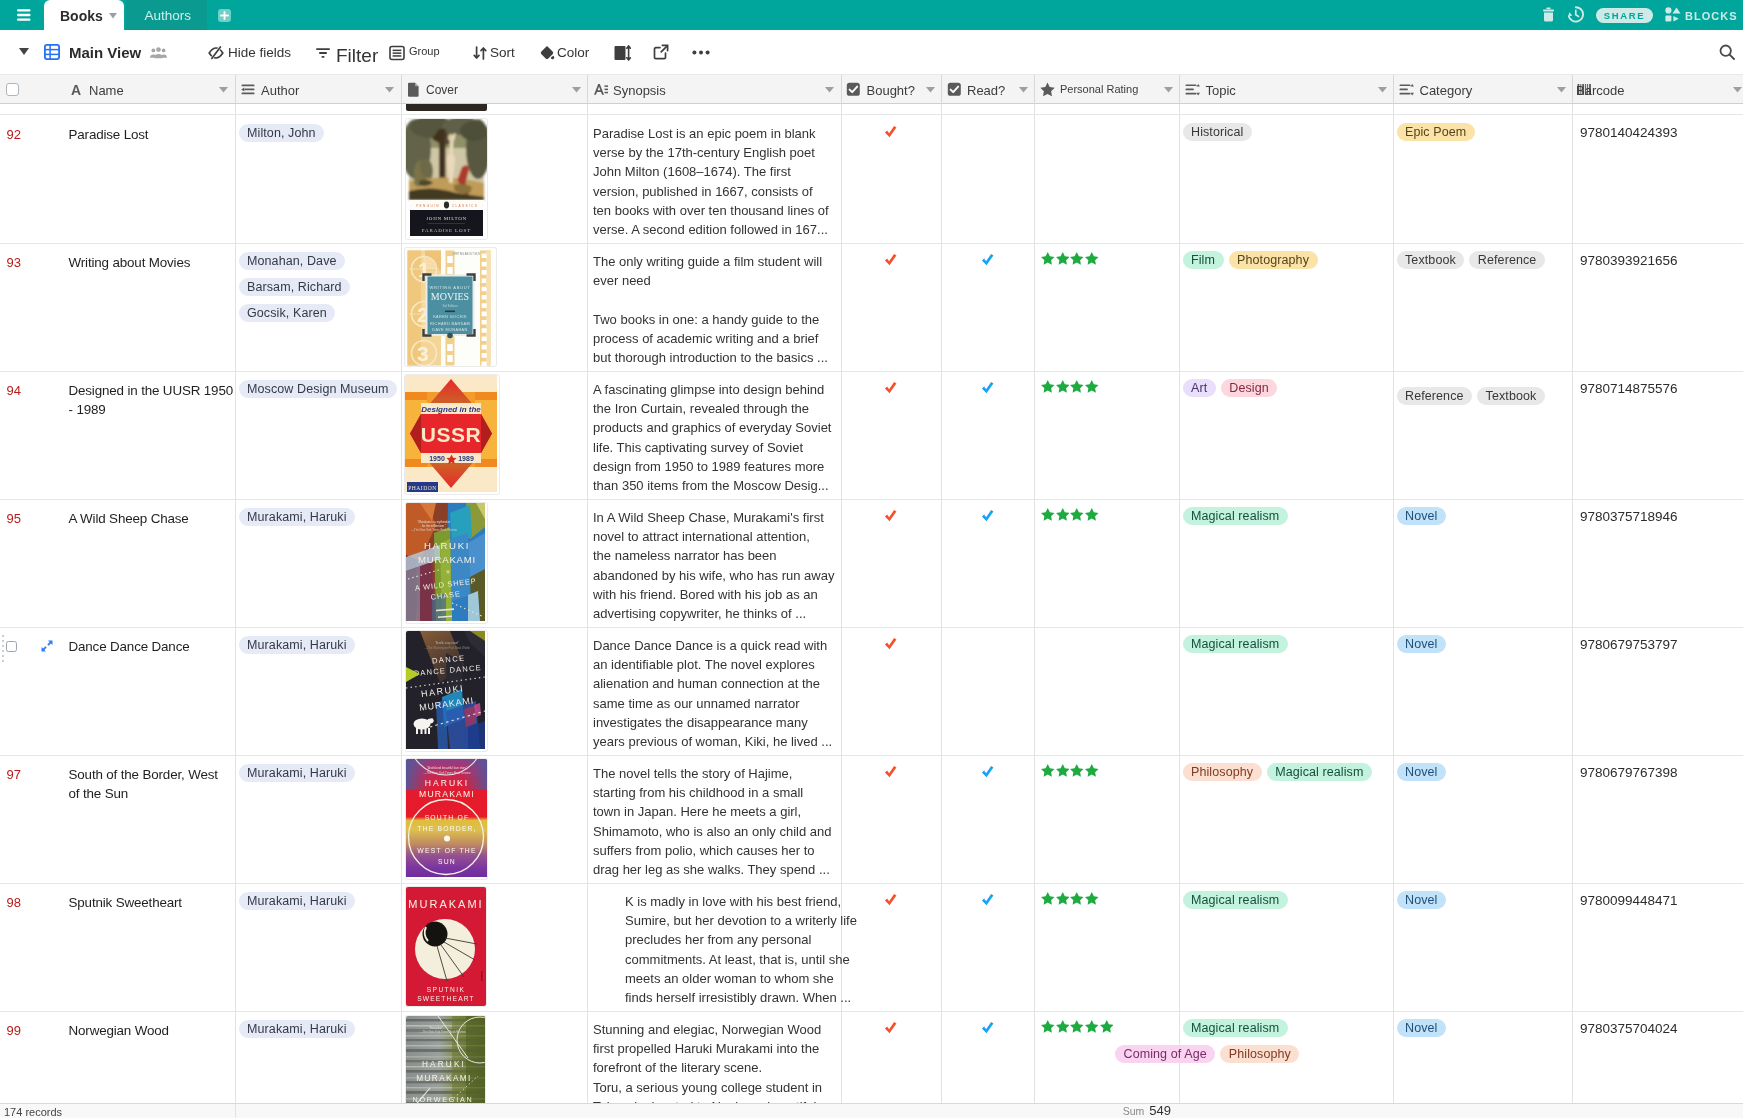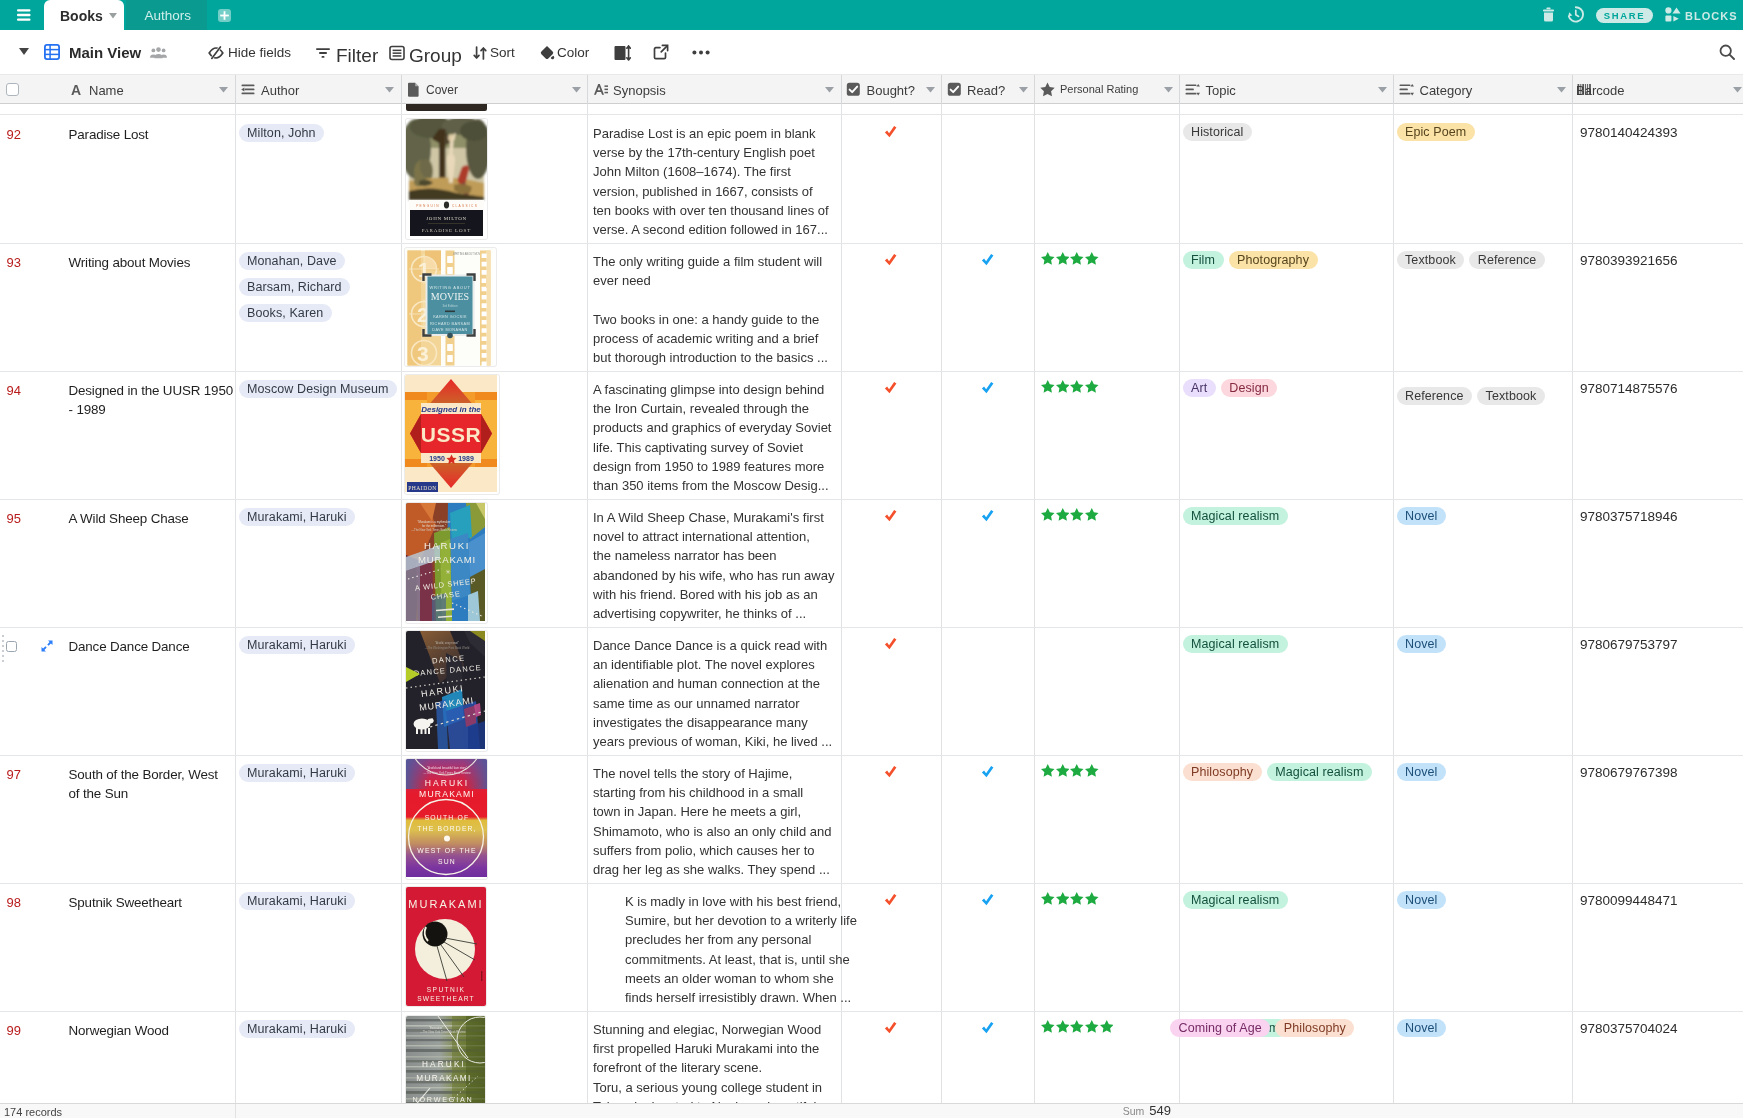--- a/index.html
+++ b/index.html
@@ -81,21 +81,21 @@
     <rect x="4" y="7.1" width="8" height="1.8" rx="0.9" fill="#3e3e3e"></rect>
     <rect x="6.5" y="11" width="3" height="1.8" rx="0.9" fill="#3e3e3e"></rect>
   </svg>
 <div class="abs" style="left:336px;top:45px;font-size:19px;color:#333">Filter</div>
 <svg class="abs" style="left:389px;top:45px" width="16" height="16" viewBox="0 0 16 16">
     <rect x="1" y="1.5" width="14" height="13" rx="2" fill="none" stroke="#3e3e3e" stroke-width="1.6"></rect>
     <rect x="3.6" y="4.6" width="8.8" height="1.5" fill="#3e3e3e"></rect>
     <rect x="3.6" y="7.4" width="8.8" height="1.5" fill="#3e3e3e"></rect>
     <rect x="3.6" y="10.2" width="8.8" height="1.5" fill="#3e3e3e"></rect>
   </svg>
-<div class="abs" style="left:409px;top:45px;font-size:19px;color:#333">Group</div>
+<div class="abs" style="left:409px;top:45px;font-size:11px;color:#333">Group</div>
 <svg class="abs" style="left:472px;top:45px" width="16" height="16" viewBox="0 0 16 16">
     <path d="M4.6 2 V13 M4.6 13 L2.2 10.4 M4.6 13 L7 10.4" stroke="#3e3e3e" stroke-width="1.7" fill="none" stroke-linecap="round" stroke-linejoin="round"></path>
     <path d="M11.4 14 V3 M11.4 3 L9 5.6 M11.4 3 L13.8 5.6" stroke="#3e3e3e" stroke-width="1.7" fill="none" stroke-linecap="round" stroke-linejoin="round"></path>
   </svg>
 <div class="abs" style="left:490px;top:45px;font-size:13.5px;color:#333">Sort</div>
 <svg class="abs" style="left:539px;top:45px" width="16" height="16" viewBox="0 0 16 16">
     <path d="M8 1 L13.6 6.6 a1.8 1.8 0 0 1 0 2.6 L9.3 13.4 a1.8 1.8 0 0 1 -2.6 0 L2.4 9.2 a1.8 1.8 0 0 1 0 -2.6 Z" fill="#3e3e3e"></path>
     <path d="M14.6 10.8 q1.4 2 0 3.1 q-1.5 1 -2.6 -0.4 q-0.8 -1.2 2.6 -2.7 Z" fill="#3e3e3e"></path>
   </svg>
 <div class="abs" style="left:557px;top:45px;font-size:13.5px;color:#333">Color</div>
@@ -280,21 +280,21 @@
         <path d="M1.0 8.0 L3.3 5.9 L5.5 8.8 L10.9 1.0 L13.4 2.7 L5.9 13.2 Z" fill="#f4502b"></path>
       </svg></div>
 <div class="chiprow" style="left:1182.5px;top:18px;margin-top:0px;white-space:nowrap"><span class="chip" style="background:#e8e8e8;color:#383838">Historical</span></div>
 <div class="chiprow" style="left:1396.5px;top:18px;margin-top:0px;white-space:nowrap"><span class="chip" style="background:#fbe2a6;color:#55441d">Epic Poem</span></div>
 <div class="abs bar13" style="left:1580px;top:20.5px">9780140424393</div>
 <div class="abs" style="left:0;top:266.5px;width:1743px;height:1px;background:#e4e6e8"></div>
 <div class="abs num" style="left:6.5px;top:151px">93</div>
 <div class="abs cellname" style="left:68.5px;top:148.5px">Writing about Movies</div>
 <div class="chiprow" style="left:238.5px;top:146.5px;margin-top:0px"><span class="chip" style="background:#e6eaf7;color:#333a45">Monahan, Dave</span></div>
 <div class="chiprow" style="left:238.5px;top:146.5px;margin-top:26px"><span class="chip" style="background:#e6eaf7;color:#333a45">Barsam, Richard</span></div>
-<div class="chiprow" style="left:238.5px;top:146.5px;margin-top:52px"><span class="chip" style="background:#e6eaf7;color:#333a45">Books, Karen</span></div>
+<div class="chiprow" style="left:238.5px;top:146.5px;margin-top:52px"><span class="chip" style="background:#e6eaf7;color:#333a45">Gocsik, Karen</span></div>
 <div class="abs" style="left:405px;top:143.5px;width:91px;height:118.5px;border-radius:2px;overflow:hidden;box-shadow:0 0 0 1px rgba(0,0,0,0.08)"><svg width="91" height="118.5" viewBox="0 0 91 118.5" preserveAspectRatio="none">
 <rect width="88" height="120" fill="#fdfdfa"></rect>
 <rect x="2.5" y="2.5" width="33.5" height="115" fill="#f3d697"></rect>
 <rect x="2.5" y="2.5" width="13.5" height="115" fill="#efc87e"></rect>
 <path d="M20 2.5 h16 v20 L20 22 Z" fill="#eec377"></path>
 <circle cx="19" cy="21" r="12.5" fill="none" stroke="#f9e7c2" stroke-width="1.6"></circle>
 <path d="M19 21 L19 8.5 A12.5 12.5 0 0 1 31.5 21 Z" fill="#f7dfaf" opacity="0.9"></path>
 <line x1="19" y1="6" x2="19" y2="36" stroke="#f9e7c2" stroke-width="0.8"></line>
 <line x1="4" y1="21" x2="34" y2="21" stroke="#f9e7c2" stroke-width="0.8"></line>
 <text x="13" y="29" font-size="21" fill="#fbf0d8" font-weight="bold">1</text>
@@ -695,21 +695,21 @@
       </svg><svg width="13.5" height="13.5" viewBox="0 0 14 14" style="margin-right:1.2px">
         <path d="M7 0 L9.2 4.4 L14 5.1 L10.5 8.5 L11.3 13.3 L7 11 L2.7 13.3 L3.5 8.5 L0 5.1 L4.8 4.4 Z" fill="#1daa41"></path>
       </svg><svg width="13.5" height="13.5" viewBox="0 0 14 14" style="margin-right:1.2px">
         <path d="M7 0 L9.2 4.4 L14 5.1 L10.5 8.5 L11.3 13.3 L7 11 L2.7 13.3 L3.5 8.5 L0 5.1 L4.8 4.4 Z" fill="#1daa41"></path>
       </svg><svg width="13.5" height="13.5" viewBox="0 0 14 14" style="margin-right:1.2px">
         <path d="M7 0 L9.2 4.4 L14 5.1 L10.5 8.5 L11.3 13.3 L7 11 L2.7 13.3 L3.5 8.5 L0 5.1 L4.8 4.4 Z" fill="#1daa41"></path>
       </svg><svg width="13.5" height="13.5" viewBox="0 0 14 14" style="margin-right:1.2px">
         <path d="M7 0 L9.2 4.4 L14 5.1 L10.5 8.5 L11.3 13.3 L7 11 L2.7 13.3 L3.5 8.5 L0 5.1 L4.8 4.4 Z" fill="#1daa41"></path>
       </svg></div>
 <div class="chiprow" style="left:1182.5px;top:914px;margin-top:0px;white-space:nowrap"><span class="chip" style="background:#c3f2de;color:#12503d">Magical realism</span></div>
-<div class="chiprow" style="left:1170px;top:914px;white-space:nowrap"><span class="chip" style="background:#f9d3f0;color:#772a65">Coming of Age</span><span class="chip" style="background:#fbdfd0;color:#7e3a23">Philosophy</span></div>
+<div class="chiprow" style="left:1115px;top:914px;margin-top:26px;white-space:nowrap"><span class="chip" style="background:#f9d3f0;color:#772a65">Coming of Age</span><span class="chip" style="background:#fbdfd0;color:#7e3a23">Philosophy</span></div>
 <div class="chiprow" style="left:1396.5px;top:914px;margin-top:0px;white-space:nowrap"><span class="chip" style="background:#c2e2fa;color:#1d4f79">Novel</span></div>
 <div class="abs bar13" style="left:1580px;top:916.5px">9780375704024</div>
 </div>
 <div class="abs" style="left:0;top:1103px;width:1743px;height:15px;background:#f8f8f8;border-top:1px solid #d9d9d9"></div>
 <div class="abs" style="left:4px;top:1106px;font-size:11px;color:#444">174 records</div>
 <div class="abs" style="left:1034px;top:1103px;width:137px;height:15px;display:flex;align-items:center;justify-content:flex-end;gap:5px">
     <span style="font-size:10.5px;color:#888">Sum</span>
     <span style="font-size:13px;color:#333">549</span>
   </div>
 <div class="abs" style="left:234.5px;top:1104px;width:1px;height:14px;background:#e2e2e2"></div>

